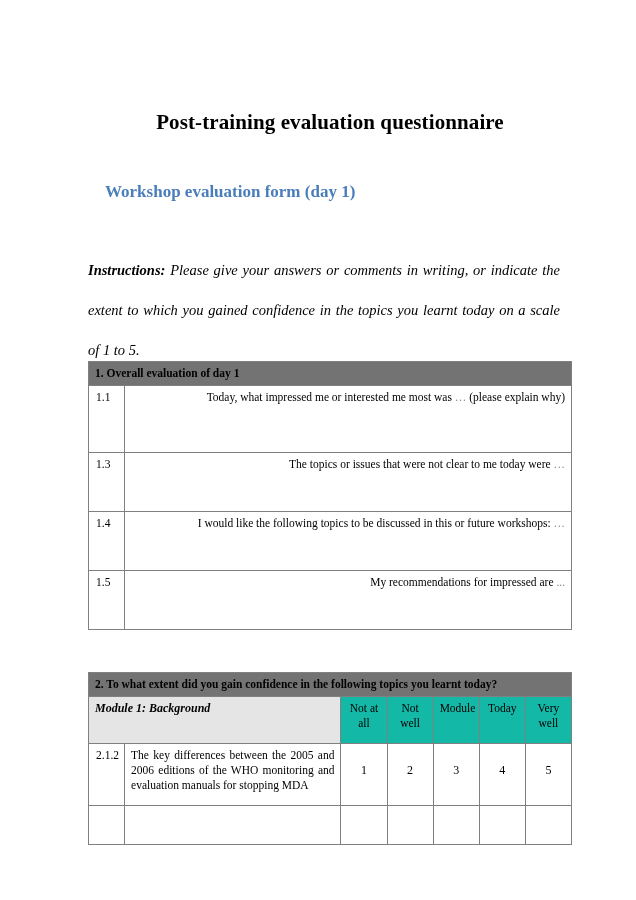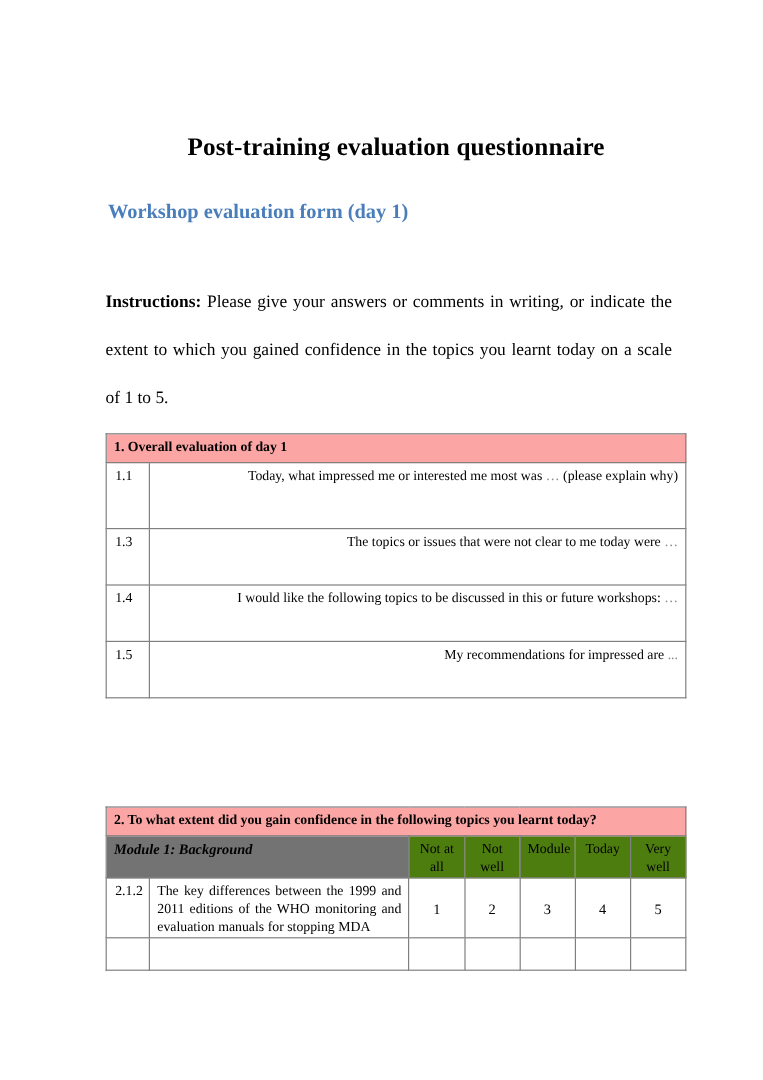--- a/index.html
+++ b/index.html
@@ -44,75 +44,76 @@
     left: -4px;
     top: 110px;
     width: 492px;
   }
 
   .sub-title {
     position: absolute;
     left: 0px;
     top: 165px;
     width: 484px;
-    margin: 2px;
+    margin: 17px;
     font-size: 17px;
     font-weight: bold;
     color: #4a7ebb;
   }
 
   .instructions {
     position: absolute;
     left: 0px;
-    top: 217px;
+    top: 235px;
     width: 472px;
     font-size: 14.5px;
     line-height: 40px;
     text-align: justify;
     text-justify: inter-word;
+    font-style: italic;
   }
   .instructions b {
     font-weight: bold;
   }
 
   
   .tbl {
     position: absolute;
     border-collapse: collapse;
     table-layout: fixed;
     font-size: 11.5px;
     left: 0px;
     width: 484px;
   }
   .tbl td {
     border: 1px solid #808080;
     vertical-align: top;
-    padding: 4px 6px 0 6px;
+    padding: 4px 6px 12px 6px;
     line-height: 15px;
   }
 
   #table-section-1 { top: 361px; }
   #table-section-2 { top: 672px; }
 
   .band {
-    background: #fca5a5;
+    background: #737373;
     font-weight: bold;
     font-size: 11.5px;
     padding: 4px 6px 4px 6px !important;
     line-height: 15px;
     height: 13px;
   }
   .band-module {
-    background: #737373;
+    background: #e5e5e5;
     font-weight: bold;
     font-style: italic;
     font-size: 12px;
   }
   .scale-head {
-    background: #4d7c0f;
+    background: #14b8a6;
     text-align: center;
     vertical-align: top !important;
     font-size: 11.5px;
     line-height: 17px;
   }
 
   .num-col { width: 36px; }
   .q-col   { width: 216px; }
   .s-col   { width: 46px; }
 
@@ -201,21 +202,21 @@
           <td class="scale-head">Not at all</td>
           <td class="scale-head">Not well</td>
           <td class="scale-head">Module</td>
           <td class="scale-head">Today</td>
           <td class="scale-head">Very well</td>
         </tr>
 
 
         <tr>
           <td class="num-cell">2.1.2</td>
-          <td class="q-just">The key differences between the 1999 and 2011 editions of the WHO monitoring and evaluation manuals for stopping MDA</td>
+          <td class="q-just">The key differences between the 2005 and 2006 editions of the WHO monitoring and evaluation manuals for stopping MDA</td>
           <td class="rating">1</td>
           <td class="rating">2</td>
           <td class="rating">3</td>
           <td class="rating">4</td>
           <td class="rating">5</td>
         </tr>
 
         <tr class="h-empty">
           <td class="num-cell"></td>
           <td class="q-just"></td>

